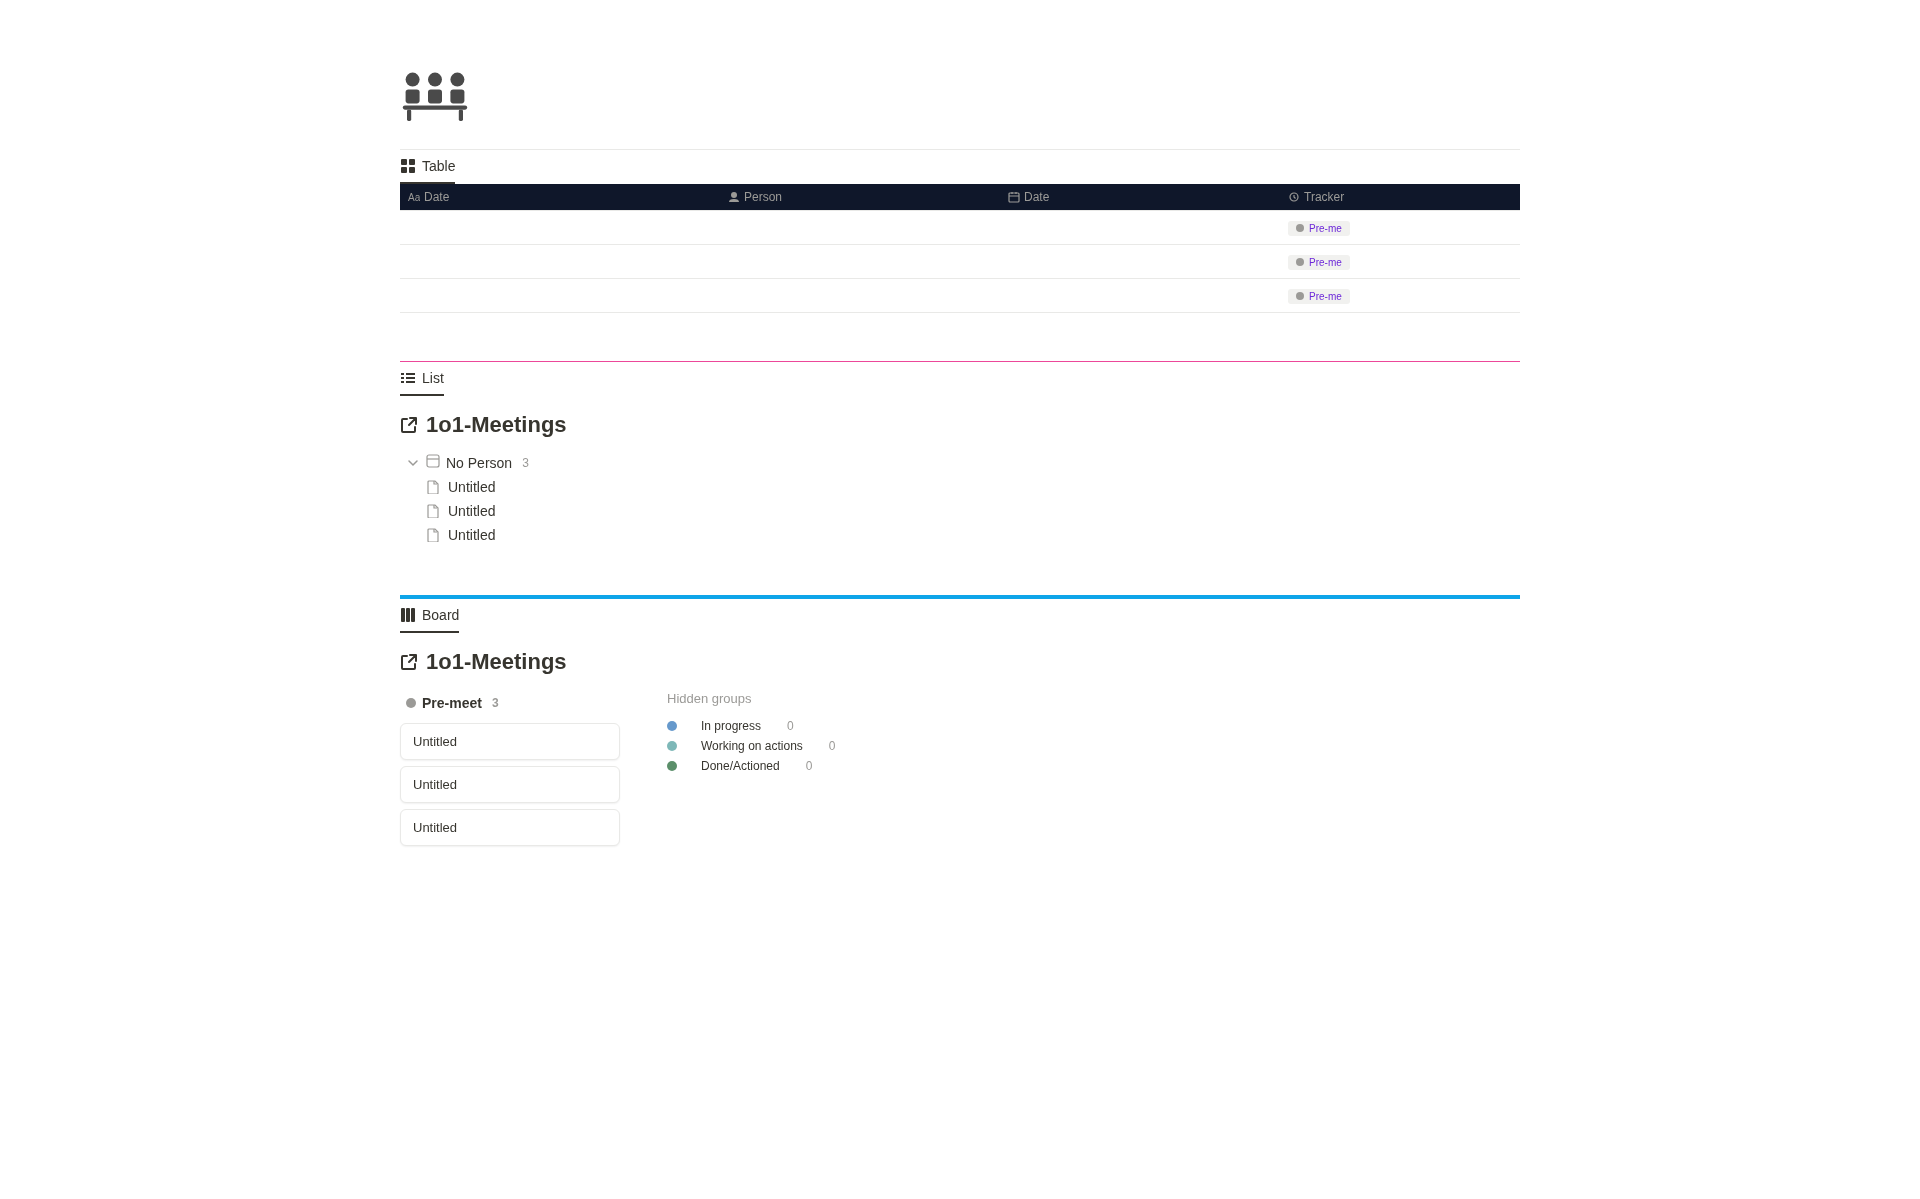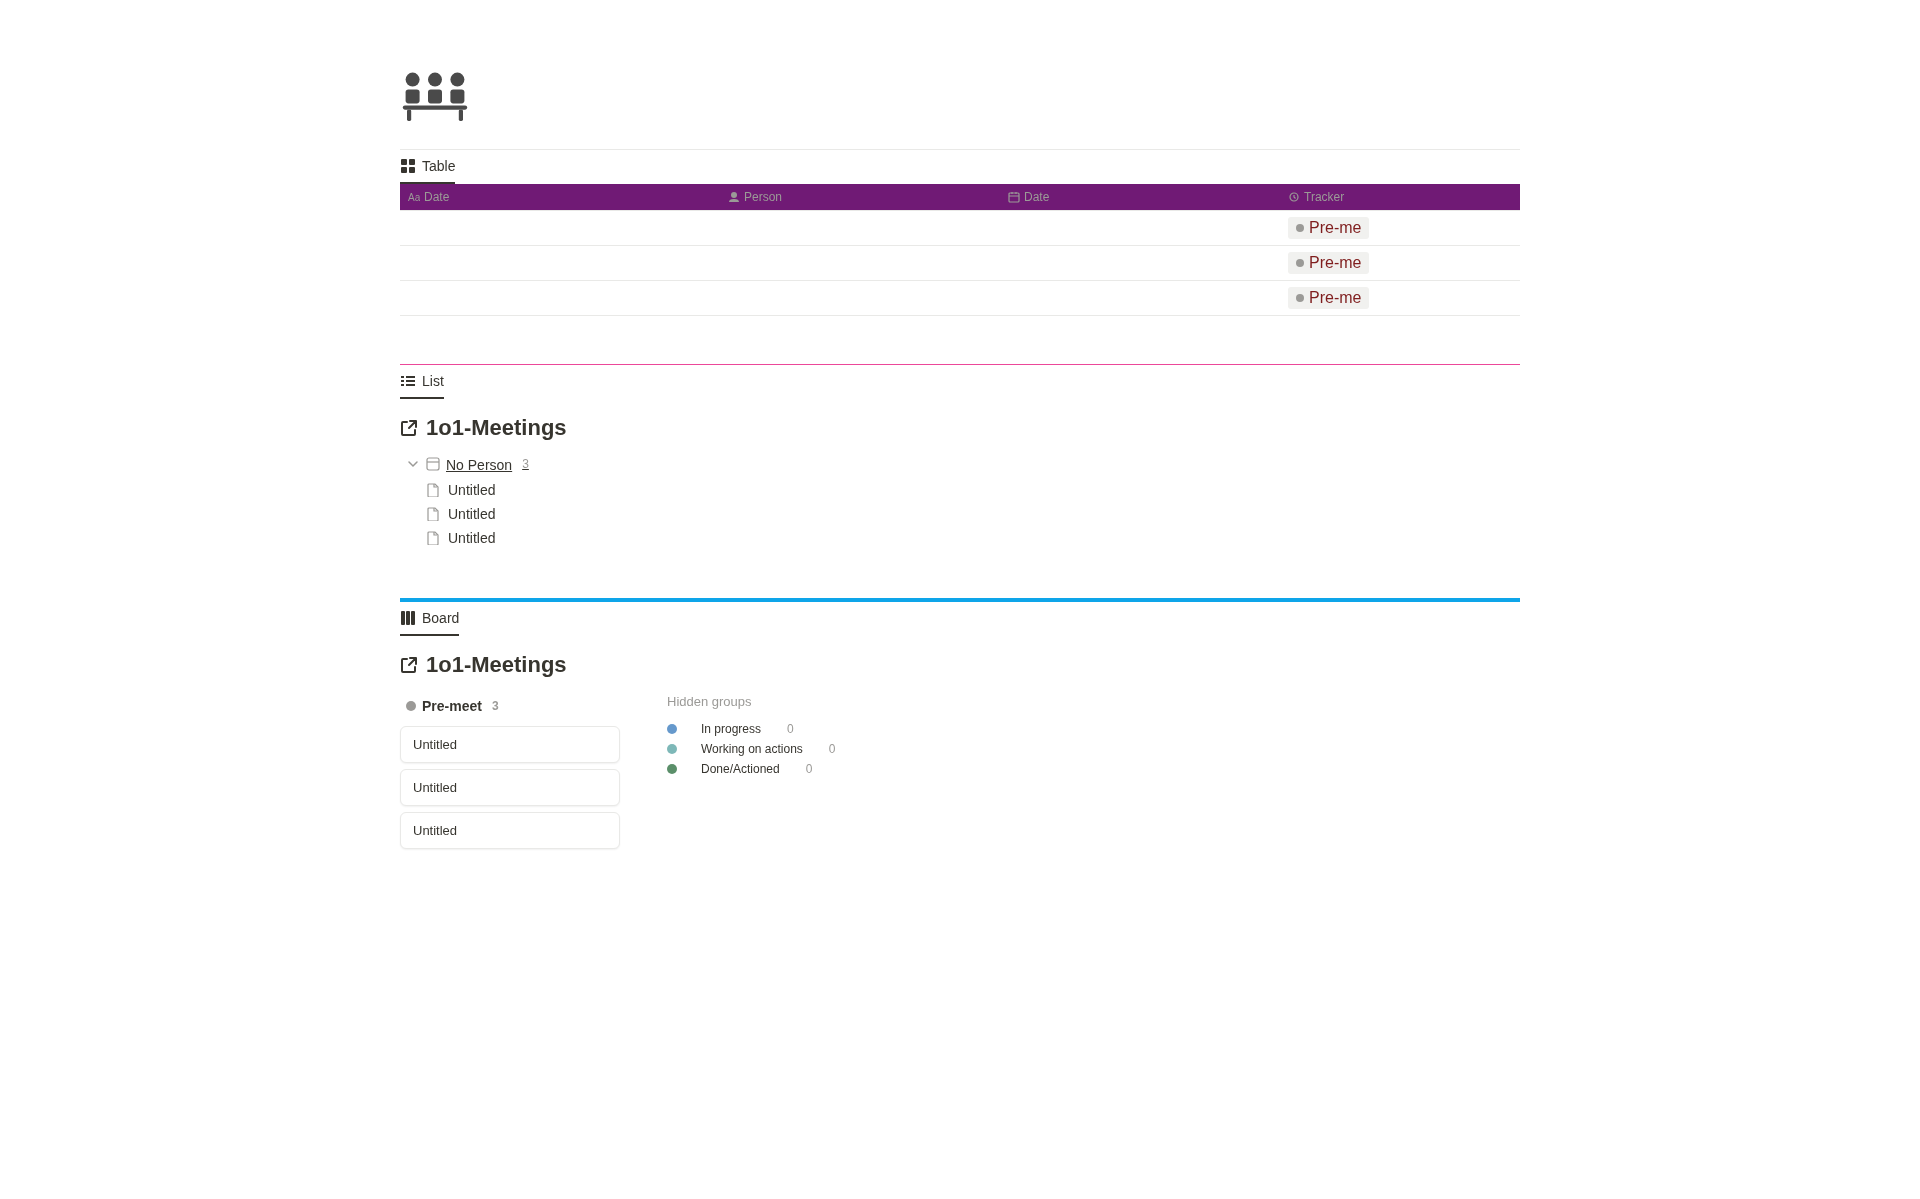--- a/index.html
+++ b/index.html
@@ -70,21 +70,21 @@
       width: 100%;
       border-collapse: collapse;
     }
     .table-view th {
       text-align: left;
       padding: 6px 8px;
       font-size: 12px;
       font-weight: 500;
       color: #9b9a97;
       border-bottom: 1px solid #e9e9e7;
-      background: #701a75;
+      background: #0f172a;
     }
     .table-view th .th-inner {
       display: flex;
       align-items: center;
       gap: 4px;
     }
     .table-view th svg {
       width: 12px;
       height: 12px;
       fill: #9b9a97;
@@ -98,23 +98,23 @@
     .col-person { width: 140px; }
     .col-datedate { width: 140px; }
     .col-status { width: 120px; }
 
     .status-badge {
       display: inline-flex;
       align-items: center;
       gap: 5px;
       padding: 2px 8px;
       border-radius: 3px;
-      font-size: 16px;
+      font-size: 10px;
       background: #f1f1ef;
-      color: #7f1d1d;
+      color: #6d28d9;
     }
     .status-dot {
       width: 8px;
       height: 8px;
       border-radius: 50%;
       background: #9b9a97;
       flex-shrink: 0;
     }
 
     
@@ -132,27 +132,27 @@
     .list-group-title svg {
       width: 18px;
       height: 18px;
       fill: #37352f;
     }
     .list-subgroup {
       margin-left: 0;
     }
     .list-subgroup-header {
       display: flex;
+      align-items: center;
       gap: 6px;
       padding: 4px 6px;
       font-size: 14px;
       font-weight: 500;
       color: #37352f;
       cursor: pointer;
-      text-decoration: underline;
     }
     .list-subgroup-header svg {
       width: 14px;
       height: 14px;
       fill: #9b9a97;
     }
     .list-subgroup-header .person-icon svg {
       width: 14px;
       height: 14px;
       fill: #9b9a97;

